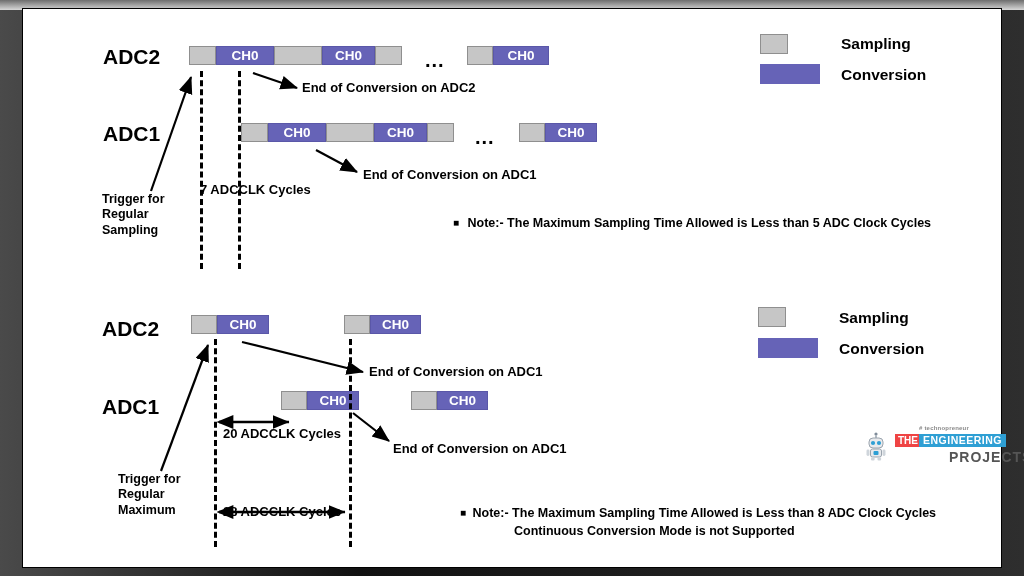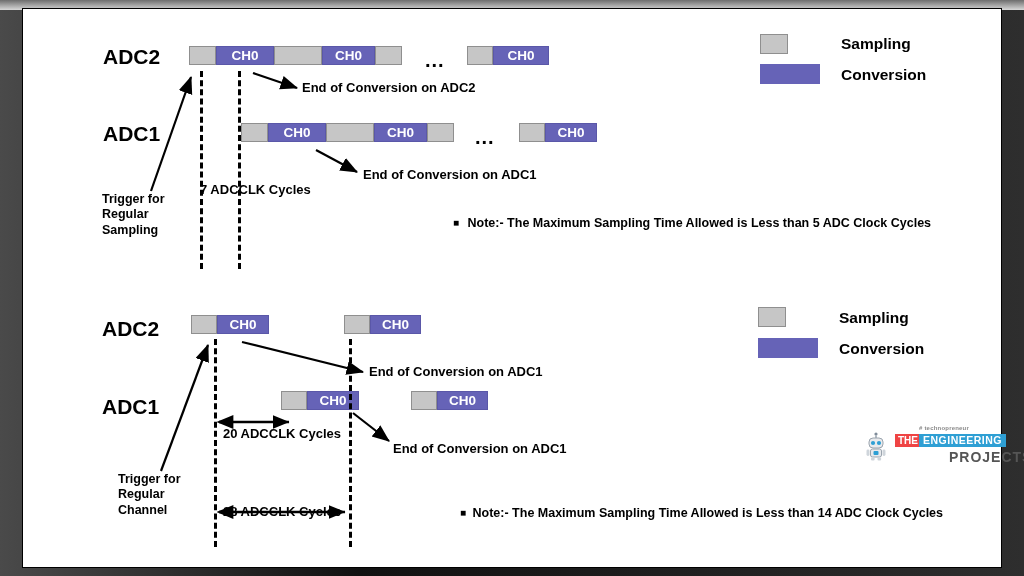--- a/index.html
+++ b/index.html
@@ -186,31 +186,32 @@
       <path d="M218,511 L344,511" stroke="#000" stroke-width="2.4" fill="none" marker-end="url(#ahs)" marker-start="url(#ahstart)"></path>
     </svg>
 
     <div class="abs anno" style="left:368px;top:363px;">End of Conversion on ADC1</div>
 
     <div class="abs anno" style="left:392px;top:440px;">End of Conversion on ADC1</div>
 
     <div class="abs trigger" style="left:117px;top:471px;">
       <div>Trigger for</div>
       <div>Regular</div>
-      <div>Channel</div>
+      <div>Maximum</div>
     </div>
 
     <div class="abs cyc" style="left:222px;top:425px;">20 ADCCLK Cycles</div>
 
     <div class="abs cyc" style="left:222px;top:503px;">28 ADCCLK Cycles</div>
 
     <div class="abs note" style="left:459px;top:505px;">
       <span style="font-size:10px;vertical-align:1px;">■</span>
-      <span style="margin-left:3px;">Note:- The Maximum Sampling Time Allowed is Less than 14 ADC Clock Cycles</span>
-    </div>
+      <span style="margin-left:3px;">Note:- The Maximum Sampling Time Allowed is Less than 8 ADC Clock Cycles</span>
+    </div>
+    <div class="abs note" style="left:513px;top:523px;">Continuous Conversion Mode is not Supported</div>
 
     <div class="legend-sw sampling" style="left:757px;top:306px;width:28px;height:20px;"></div>
     <div class="legend-txt" style="left:838px;top:308px;">Sampling</div>
     <div class="legend-sw conv" style="left:757px;top:337px;width:60px;height:20px;"></div>
     <div class="legend-txt" style="left:838px;top:339px;">Conversion</div>
 
     <div id="logo">
       <svg class="bot" width="26" height="30" viewBox="0 0 26 30">
         <circle cx="13" cy="3" r="1.6" fill="#7f8c9a"></circle>
         <line x1="13" y1="4.5" x2="13" y2="7" stroke="#7f8c9a" stroke-width="1.2"></line>

